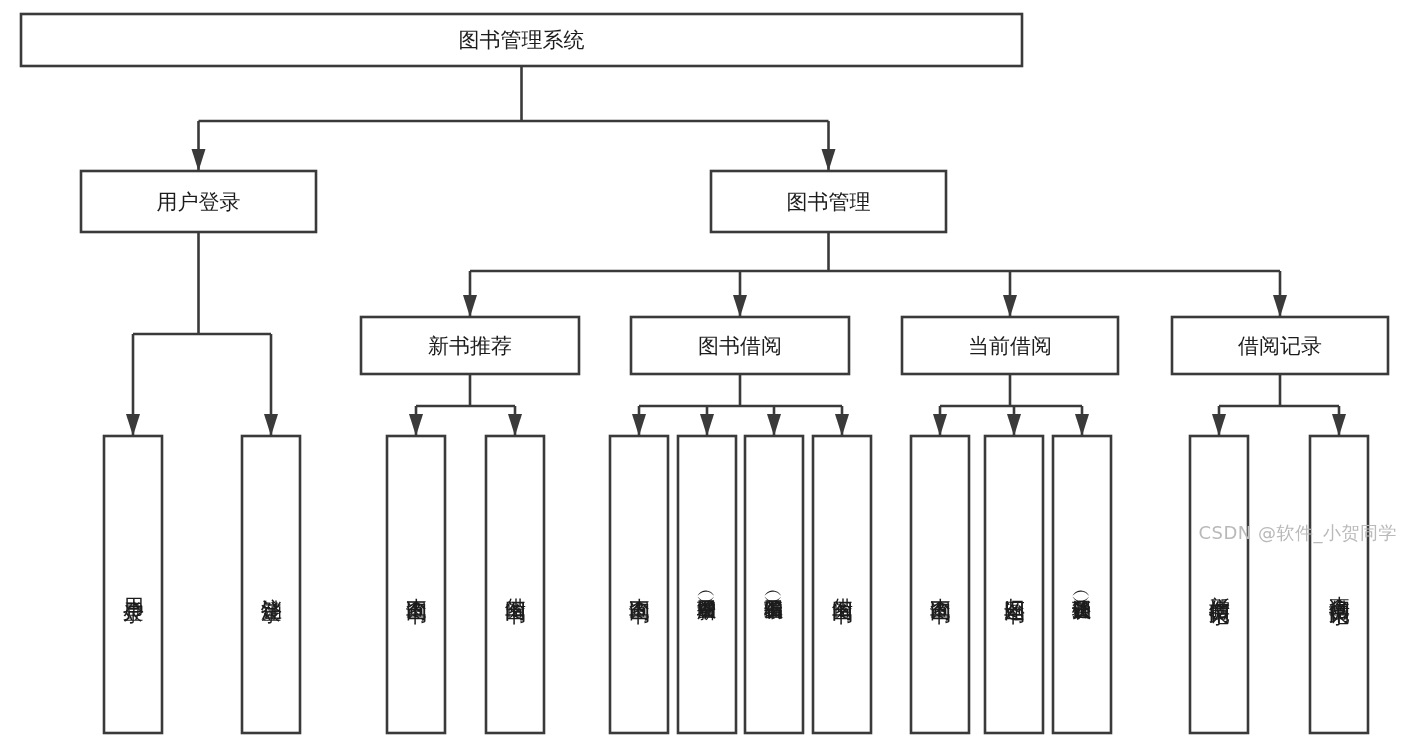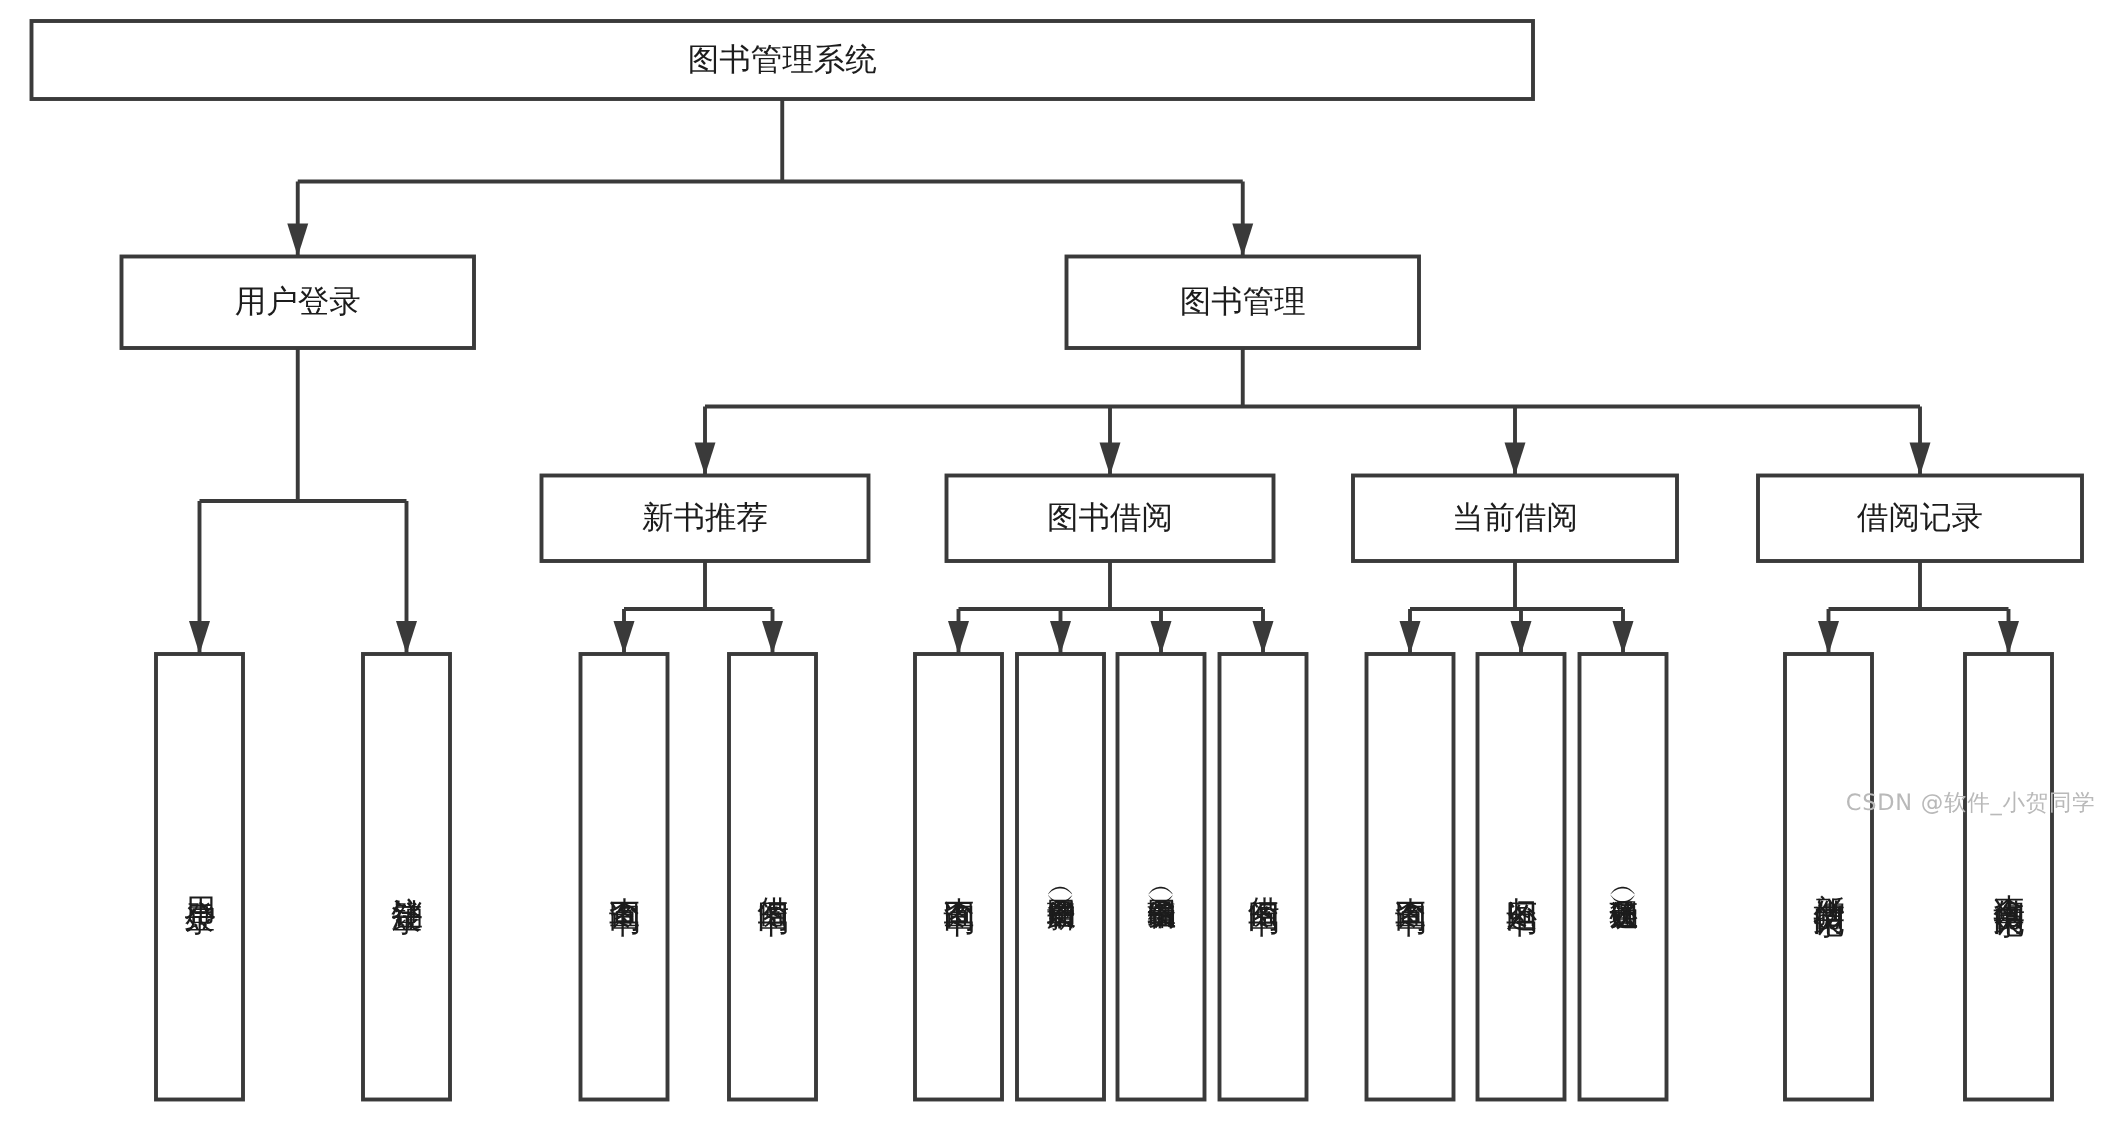--- a/index.html
+++ b/index.html
@@ -63,21 +63,21 @@
     font-size: 21px;
     color: #1c1c1c;
     white-space: nowrap;
     pointer-events: none;
   }
   .watermark {
     position: absolute;
     right: 8px;
     bottom: 3px;
     font-family: "DejaVu Sans", "Liberation Sans", sans-serif;
-    font-size: 15px;
+    font-size: 18px;
     color: #b9b9b9;
     letter-spacing: 0.5px;
     white-space: nowrap;
   }
 </style>
 </head>
 <body>
 
 <div id="diagram-root">
 

